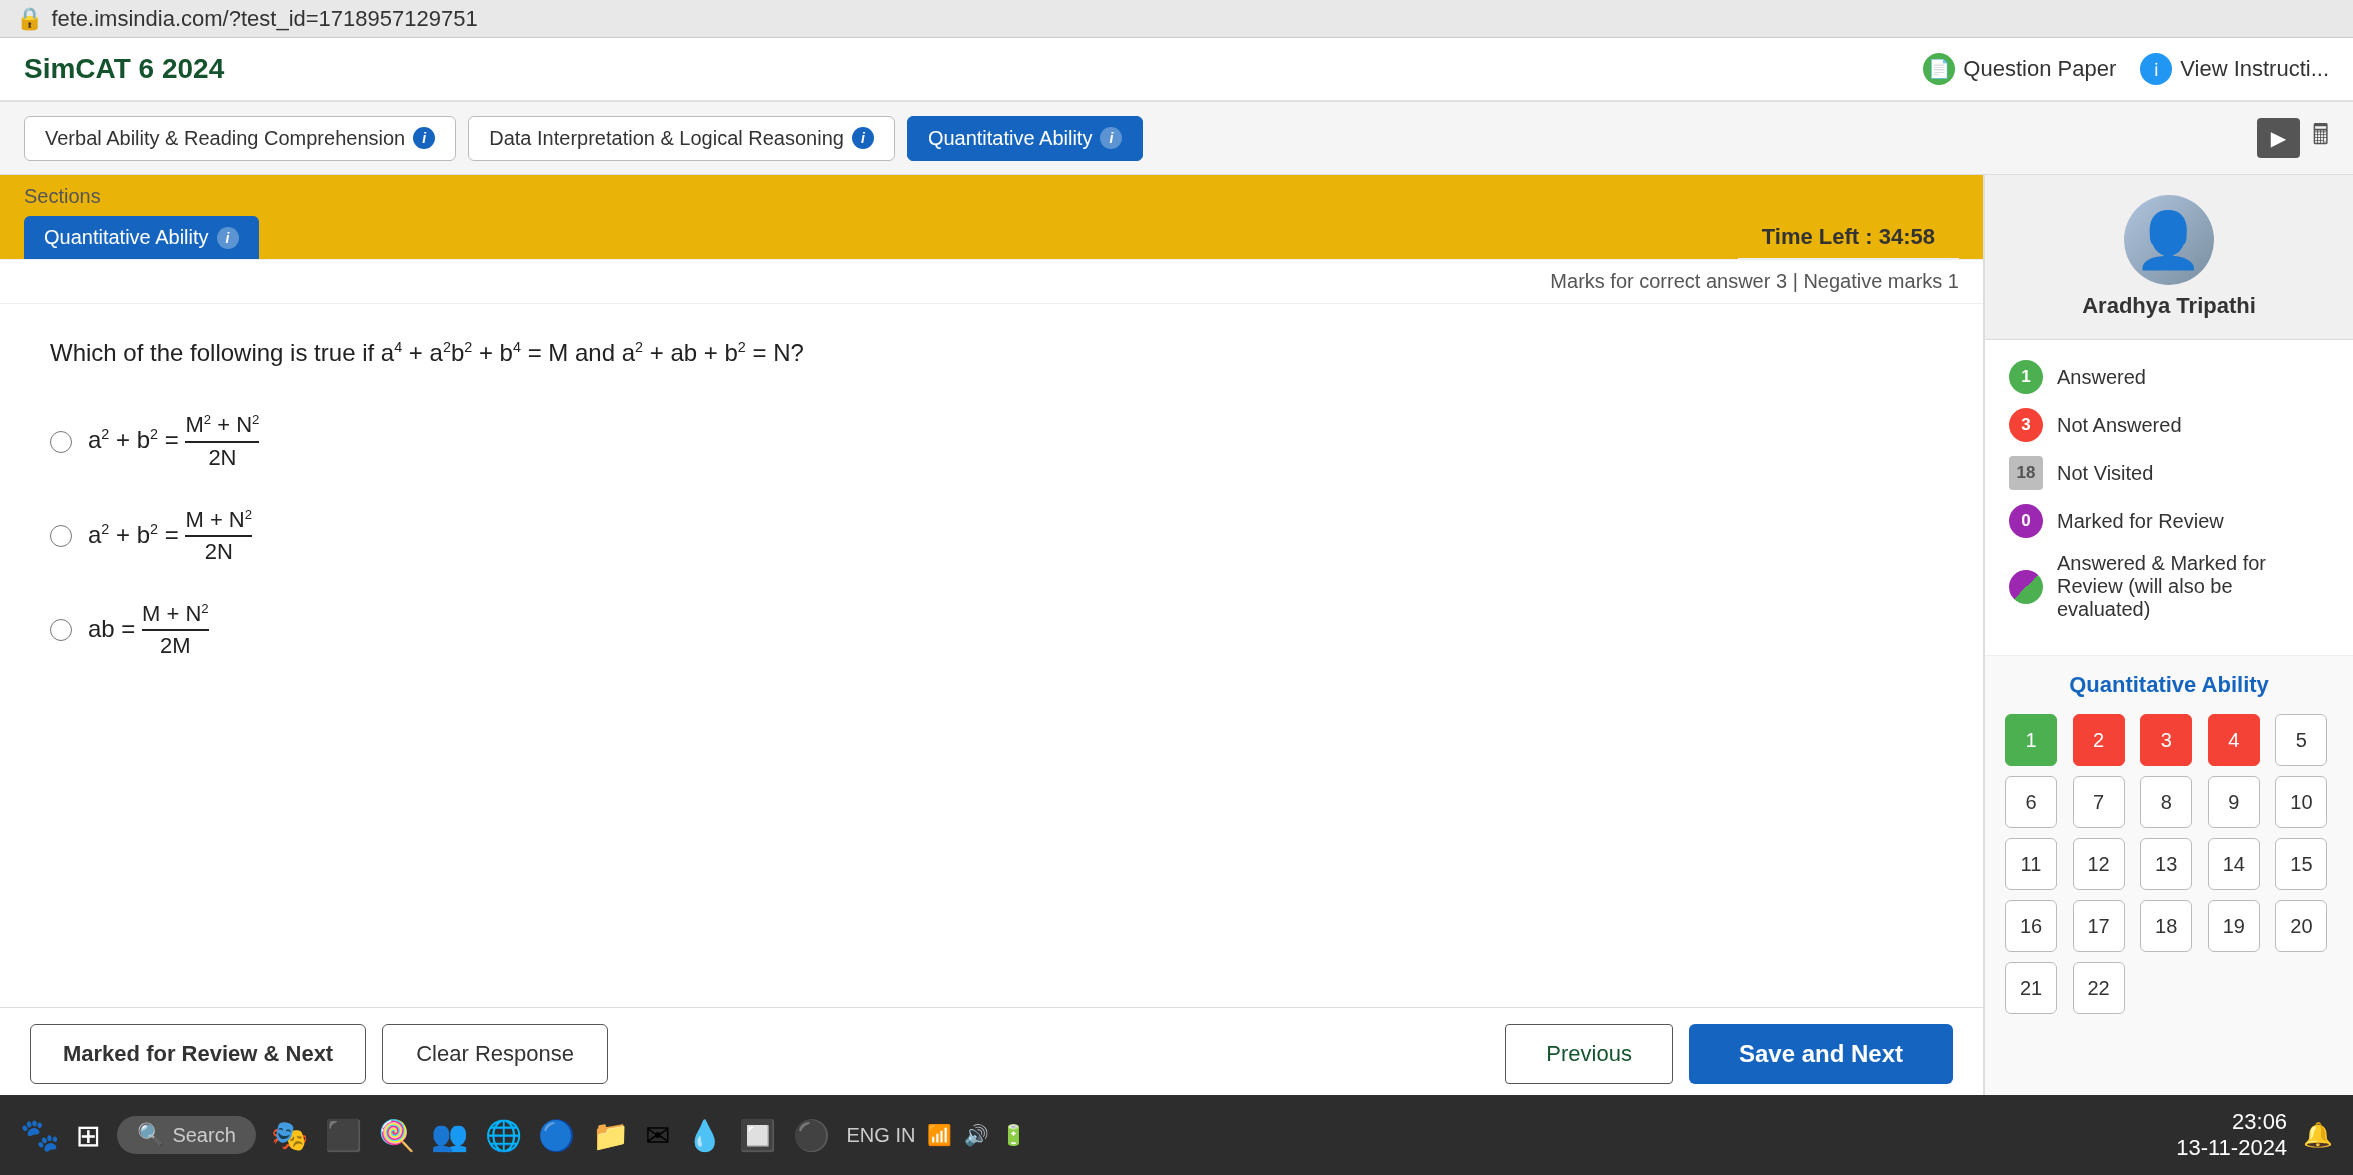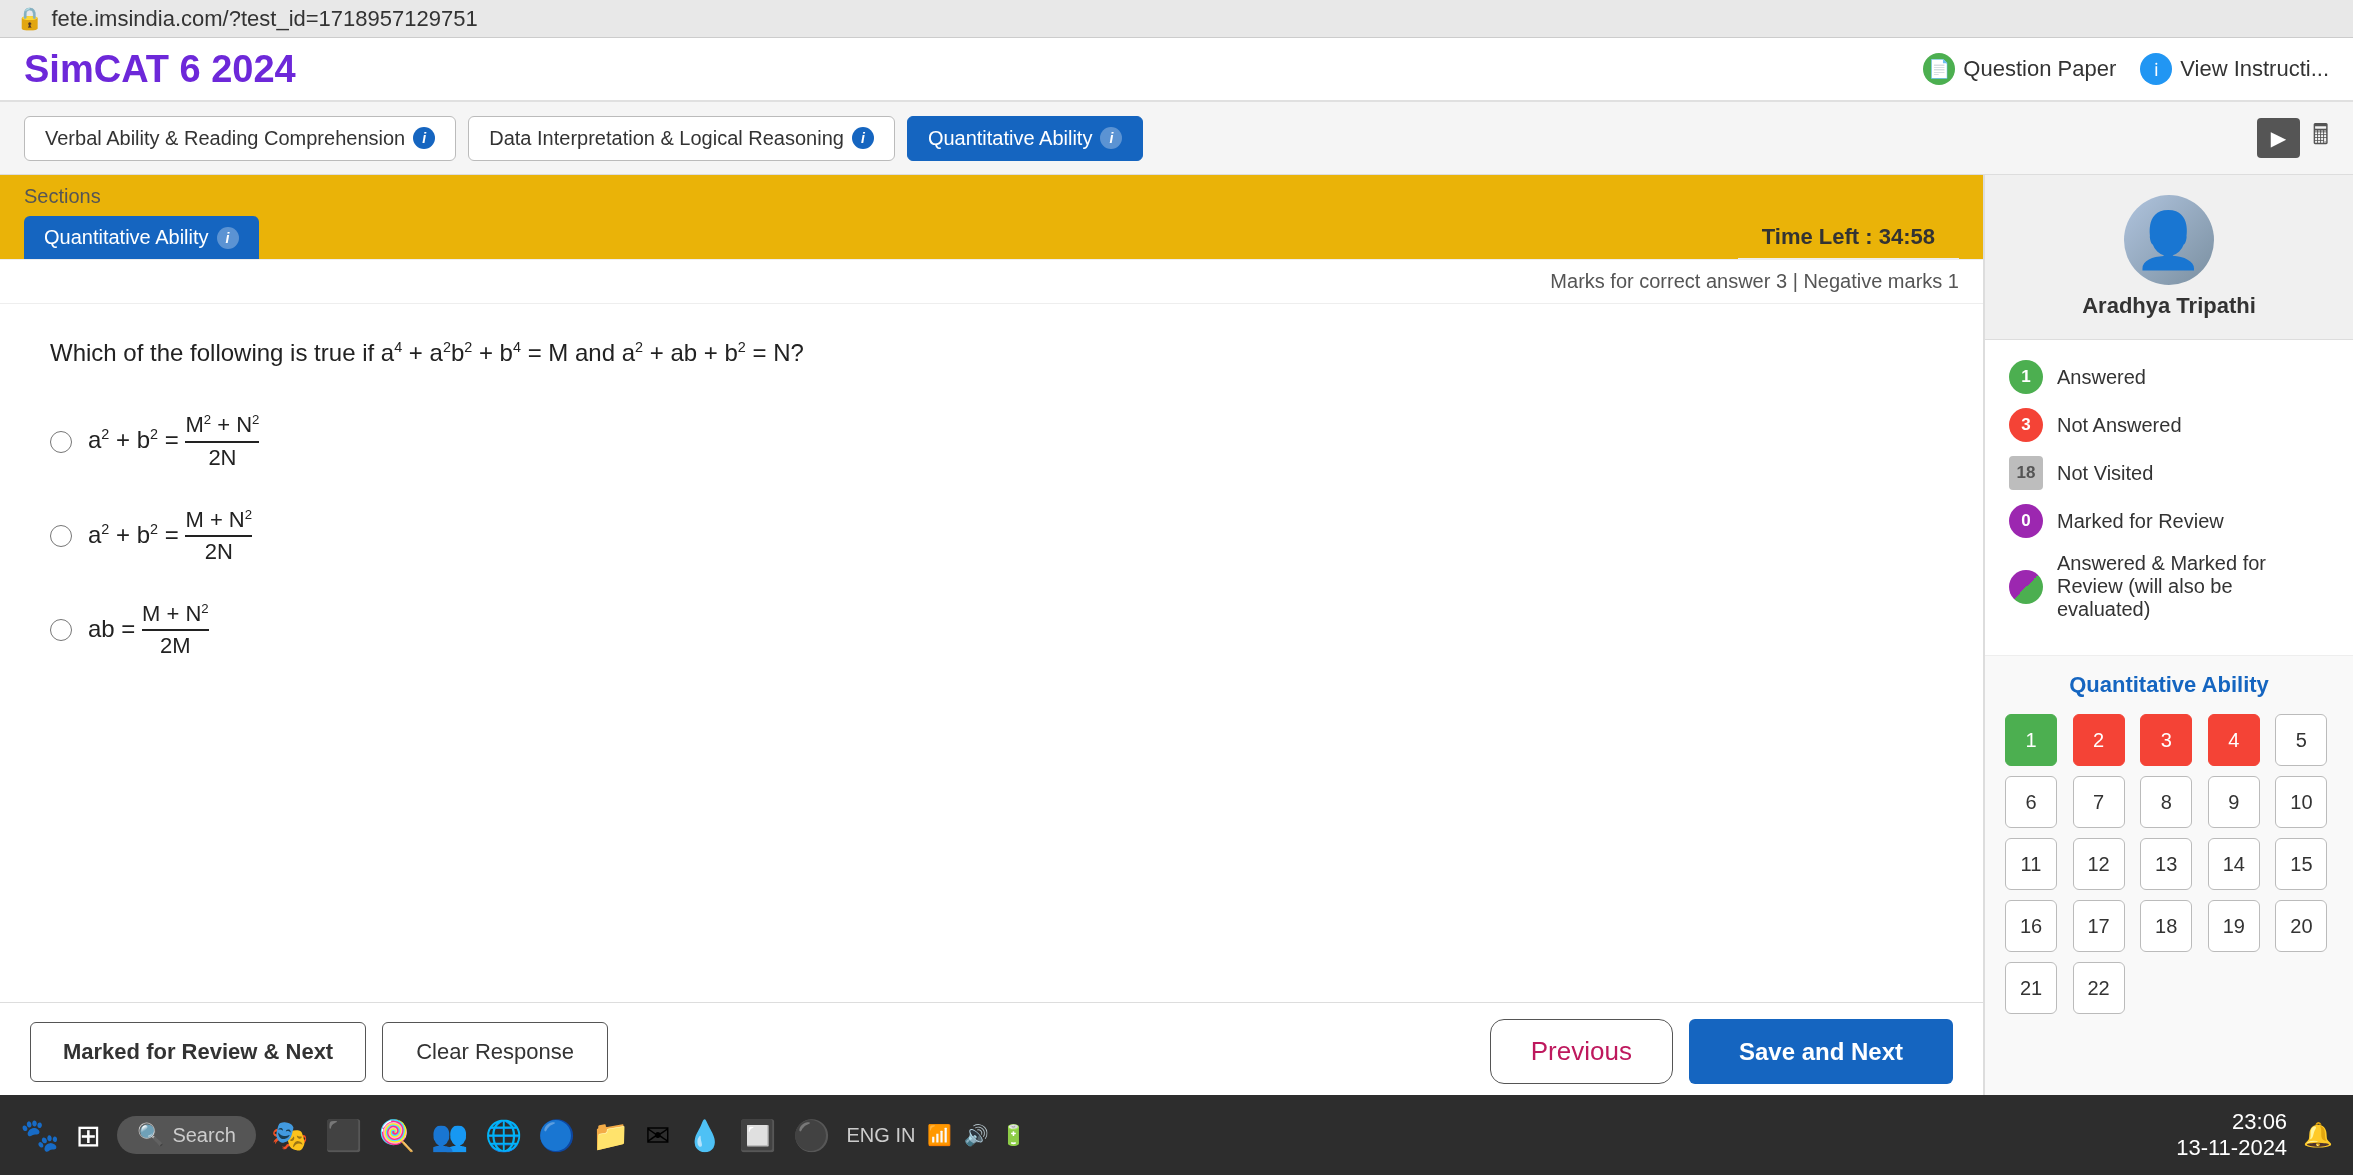--- a/index.html
+++ b/index.html
@@ -22,22 +22,22 @@
     .app-header {
       background: #fff;
       height: 64px;
       display: flex;
       align-items: center;
       padding: 0 24px;
       border-bottom: 2px solid #e0e0e0;
       justify-content: space-between;
     }
     .app-title {
-      color: #6d28d9;
-      font-size: 38px;
+      color: #14532d;
+      font-size: 28px;
       font-weight: bold;
     }
     .header-right {
       display: flex;
       align-items: center;
       gap: 24px;
     }
     .header-btn {
       display: flex;
       align-items: center;
@@ -207,24 +207,24 @@
       background: #fff;
       border-radius: 6px;
       font-size: 22px;
       cursor: pointer;
       color: #333;
     }
     .btn-prev {
       padding: 16px 40px;
       border: 1px solid #555;
       background: #fff;
-      border-radius: 14px;
-      font-size: 26px;
-      cursor: pointer;
-      color: #be185d;
+      border-radius: 4px;
+      font-size: 22px;
+      cursor: pointer;
+      color: #14532d;
     }
     .btn-save-next {
       padding: 16px 50px;
       background: #1565c0;
       color: #fff;
       border: none;
       border-radius: 6px;
       font-size: 24px;
       cursor: pointer;
       font-weight: bold;

